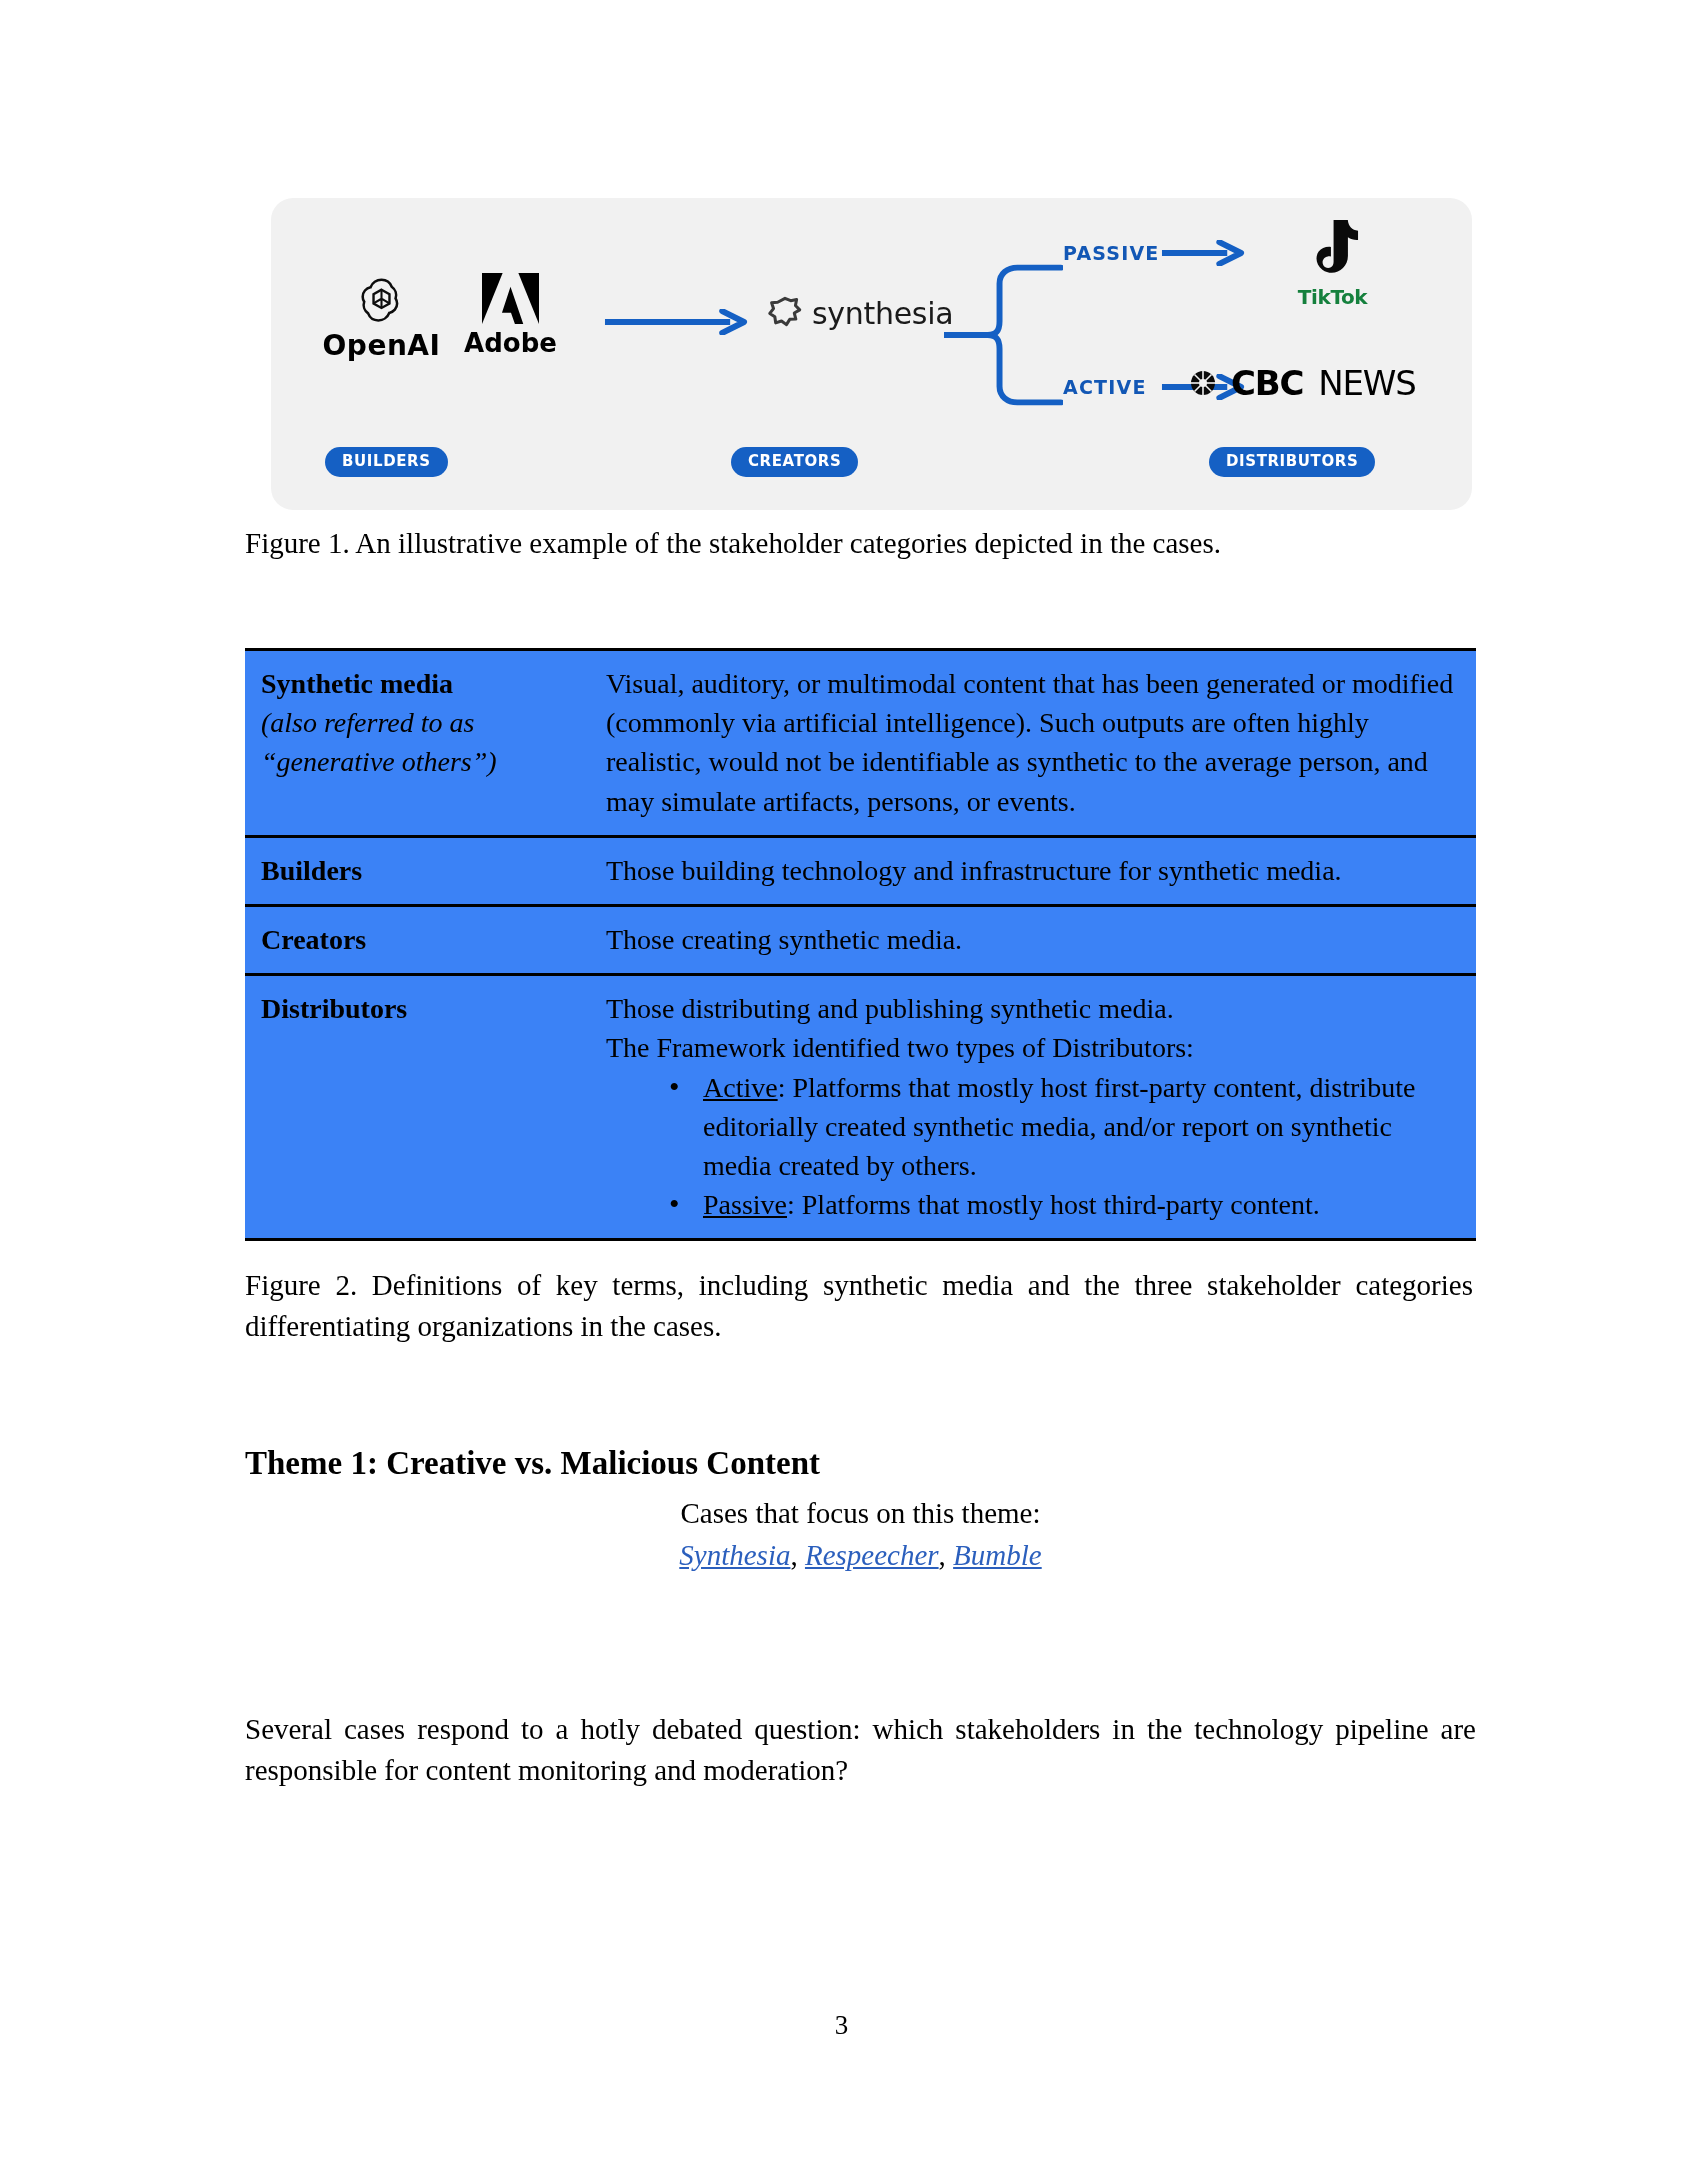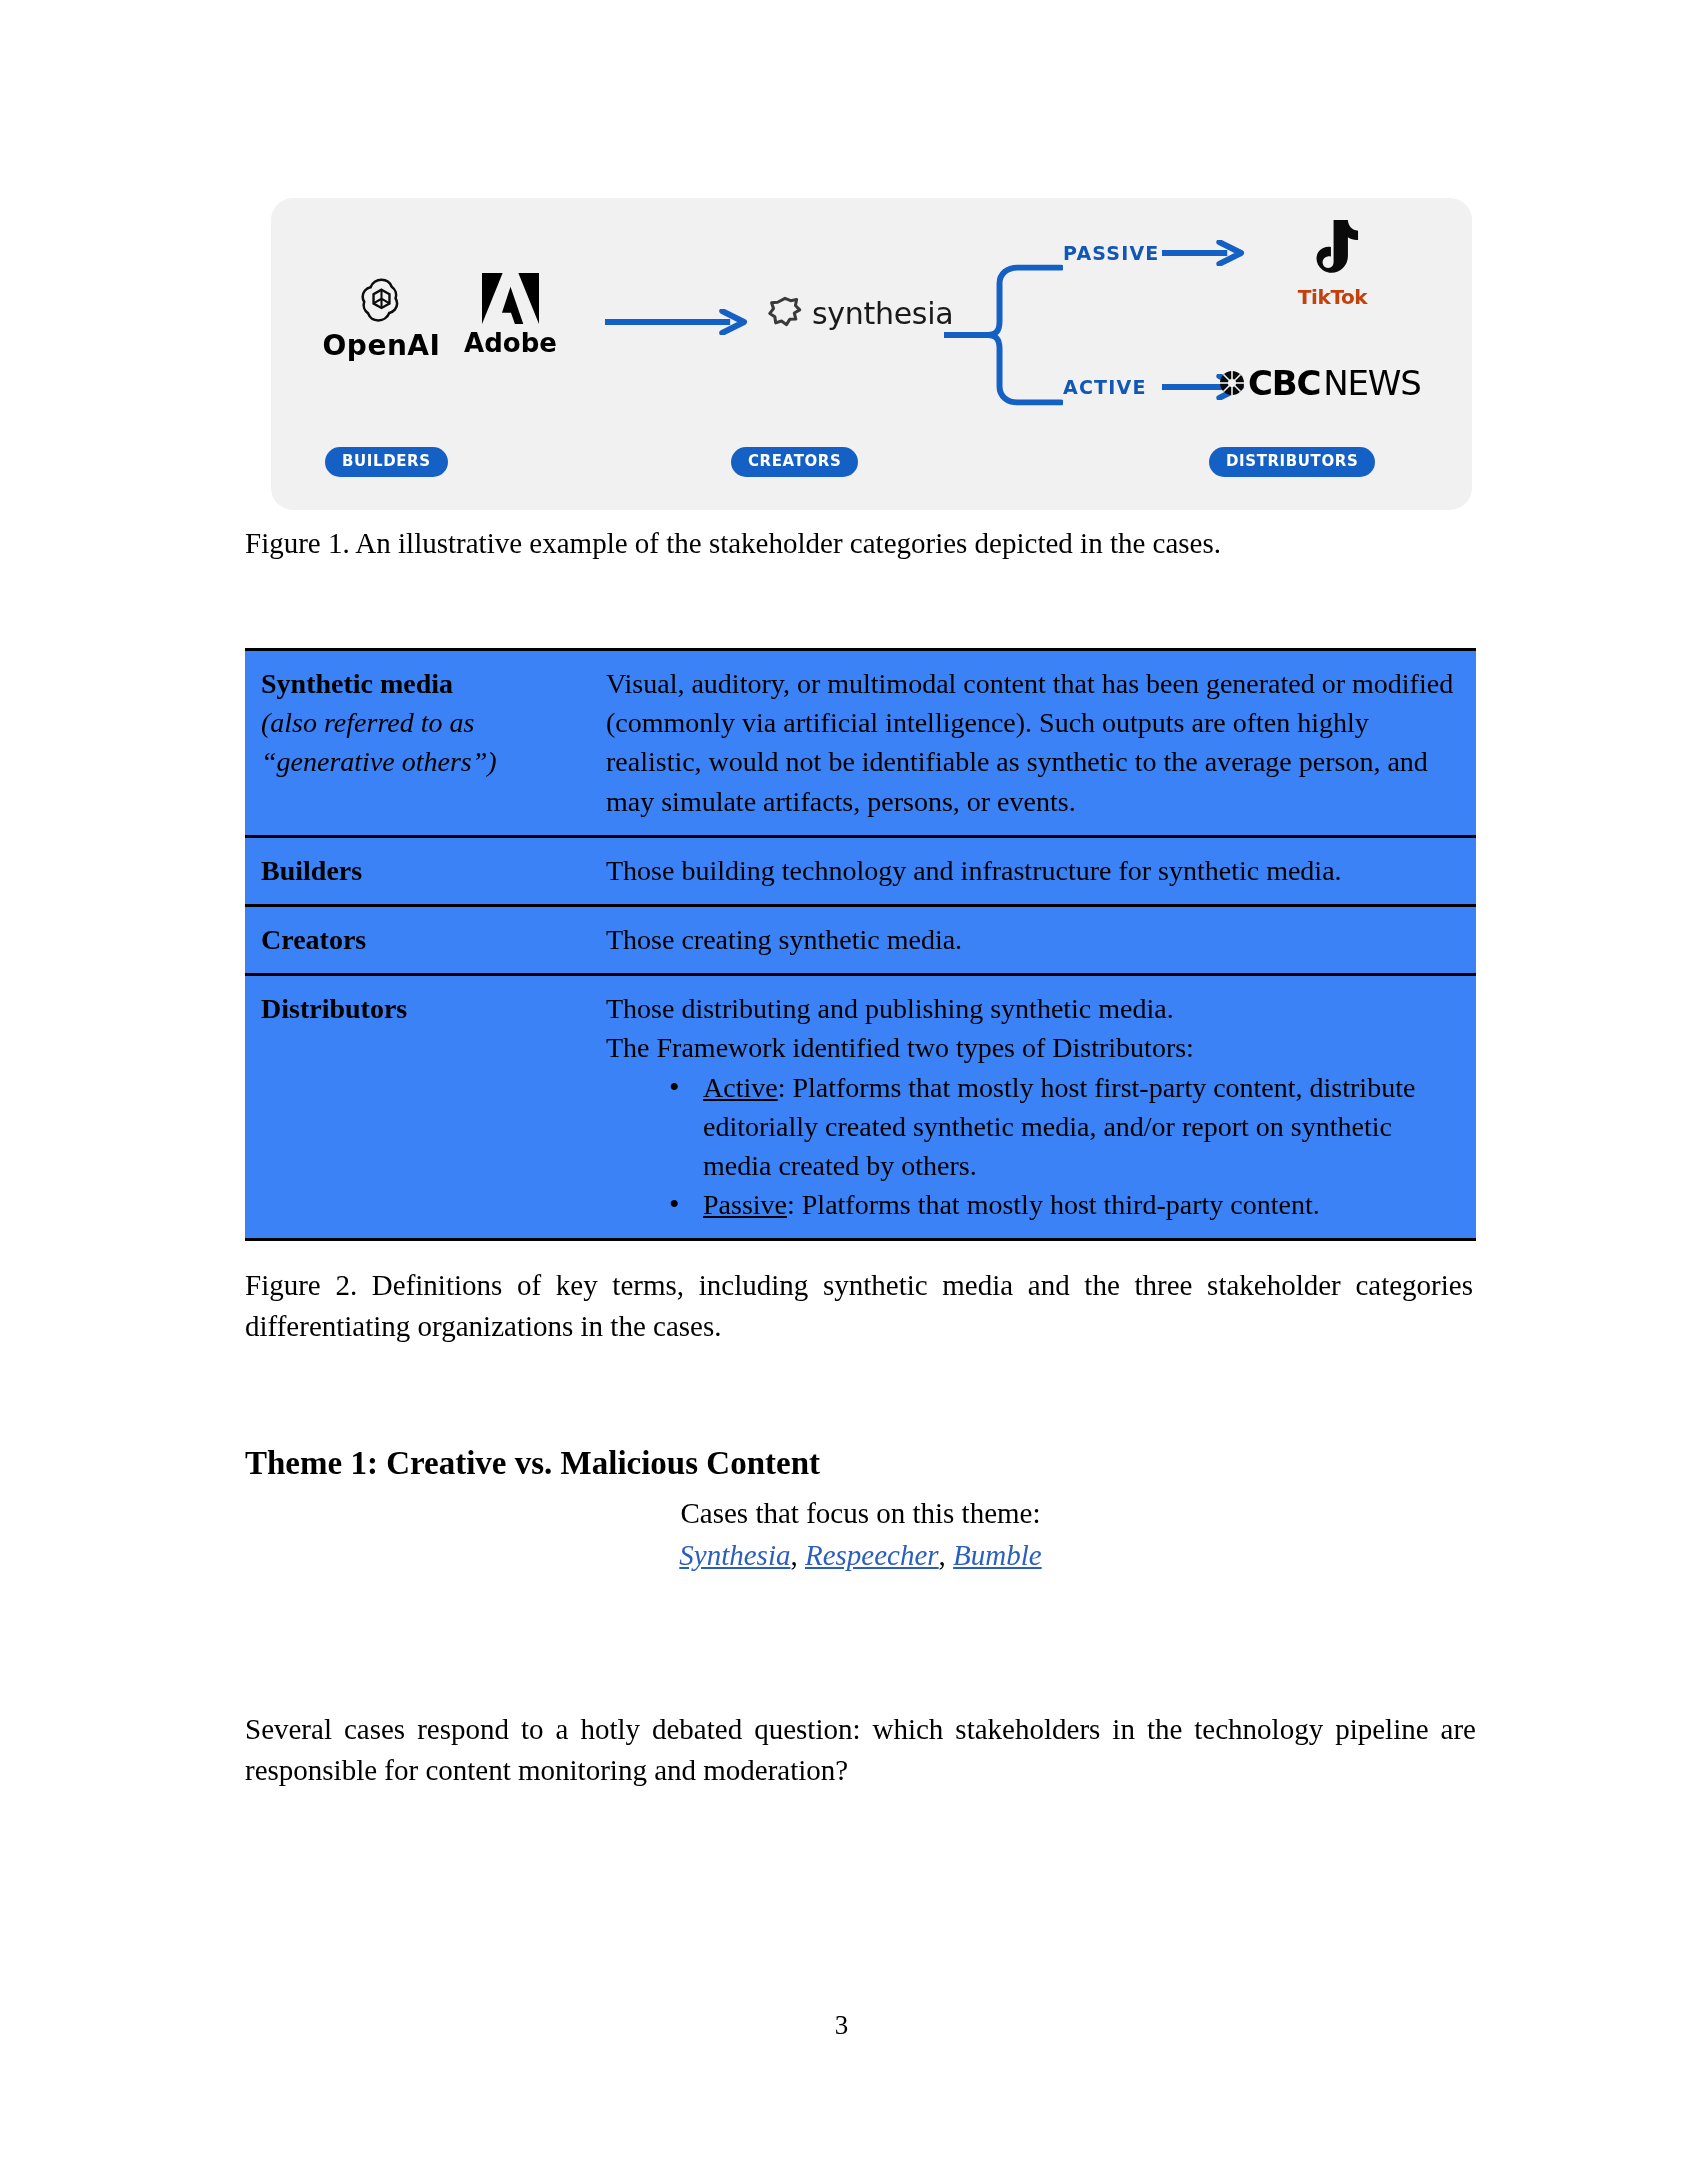--- a/index.html
+++ b/index.html
@@ -119,32 +119,32 @@
     left: 1002px;
     top: 20px;
     width: 119px;
     text-align: center;
   }
   .tiktok-word {
     font-family: "DejaVu Sans", sans-serif;
     font-size: 20px;
     font-weight: 700;
     letter-spacing: -0.4px;
-    color: #c2410c;
+    color: #15803d;
     line-height: 1;
     margin-top: 2px;
   }
 
   .logo-cbc {
     position: absolute;
-    left: 948px;
+    left: 919px;
     top: 168px;
     display: flex;
     align-items: center;
-    gap: 3px;
+    gap: 15px;
   }
   .cbc-word-bold {
     font-family: "DejaVu Sans", sans-serif;
     font-size: 34px;
     font-weight: 700;
     letter-spacing: -1.2px;
     color: #000;
     line-height: 1;
   }
   .cbc-word-light {

